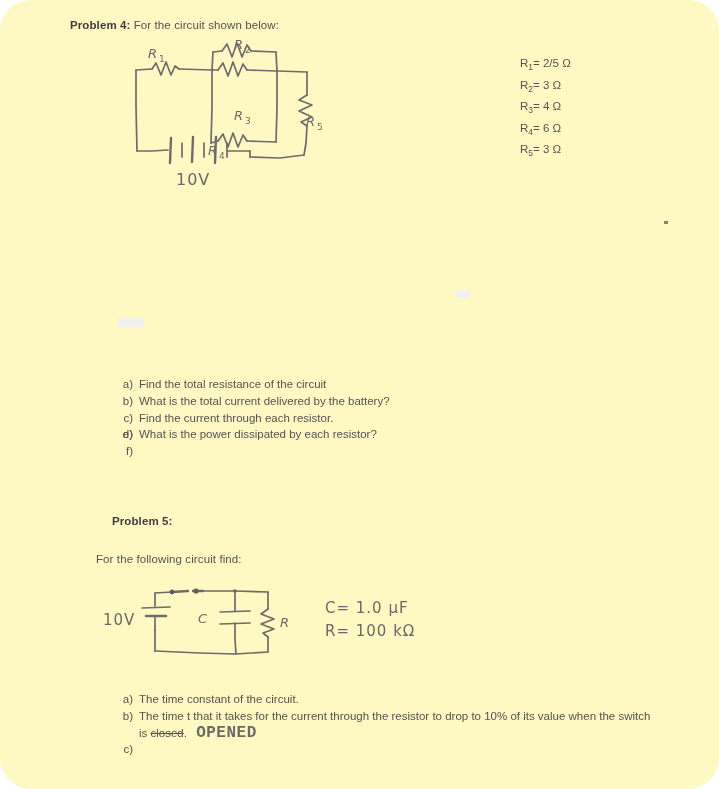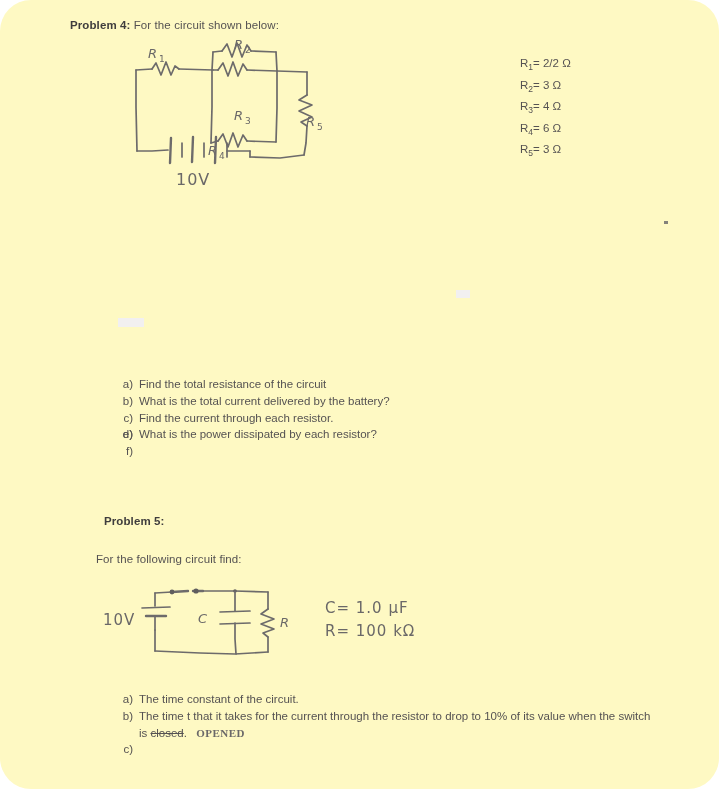--- a/index.html
+++ b/index.html
@@ -74,23 +74,23 @@
   
   .hand {
     position: absolute;
     font-family: "DejaVu Sans", sans-serif;
     color: #6a6868;
     font-size: 15px;
     letter-spacing: 1px;
     text-align: right;
   }
   .hand-small {
-    font-family: Liberation Serif, serif;
+    font-family: Liberation Mono, monospace;
     color: #6a6868;
-    font-size: 11px;
+    font-size: 16px;
     font-weight: bold;
     letter-spacing: 0.5px;
   }
 
   svg { display: block; }
   .sk {
     fill: none;
     stroke: #6d6b6b;
     stroke-width: 1.7;
     stroke-linecap: round;
@@ -195,21 +195,21 @@
       <path class="sk sk-thick" d="M86,104 L85,130"></path>
       <path class="sk" d="M97,110 L97,124"></path>
       <path class="sk" d="M97,118 L110,118 L120,118"></path>
     </svg>
   </div>
 
   <div class="hand" style="left:176px; top:170px; font-size:16px;">10V</div>
 
   <div class="values">
     <div>
-      <span>R</span><sub>1</sub><span>= 2/2 Ω</span>
+      <span>R</span><sub>1</sub><span>= 2/5 Ω</span>
     </div>
     <div>
       <span>R</span><sub>2</sub><span>= 3 Ω</span>
     </div>
     <div>
       <span>R</span><sub>3</sub><span>= 4 Ω</span>
     </div>
     <div>
       <span>R</span><sub>4</sub><span>= 6 Ω</span>
     </div>
@@ -236,21 +236,21 @@
     </li>
     <li>
       <span class="marker">e)</span>
       <span>What is the power dissipated by each resistor?</span>
     </li>
     <li>
       <span class="marker">f)</span>
     </li>
   </ul>
 
-  <div class="txt bold prob-head" style="left:104px; top:513px;">Problem 5:</div>
+  <div class="txt bold prob-head" style="left:112px; top:513px;">Problem 5:</div>
   <div class="txt" style="left:96px; top:551px;">For the following circuit find:</div>
 
   <div style="position:absolute; left:100px; top:583px;">
     <svg width="210" height="85" viewBox="0 0 210 85" aria-label="RC circuit diagram">
 
       <path class="sk" d="M55,10 L72,9"></path>
 
       <path class="sk sk-thick" d="M72,9 L88,8"></path>
       <circle class="sk-dot" cx="72" cy="9" r="2.4"></circle>
       <path class="sk sk-thick" d="M93,8 L103,8"></path>

